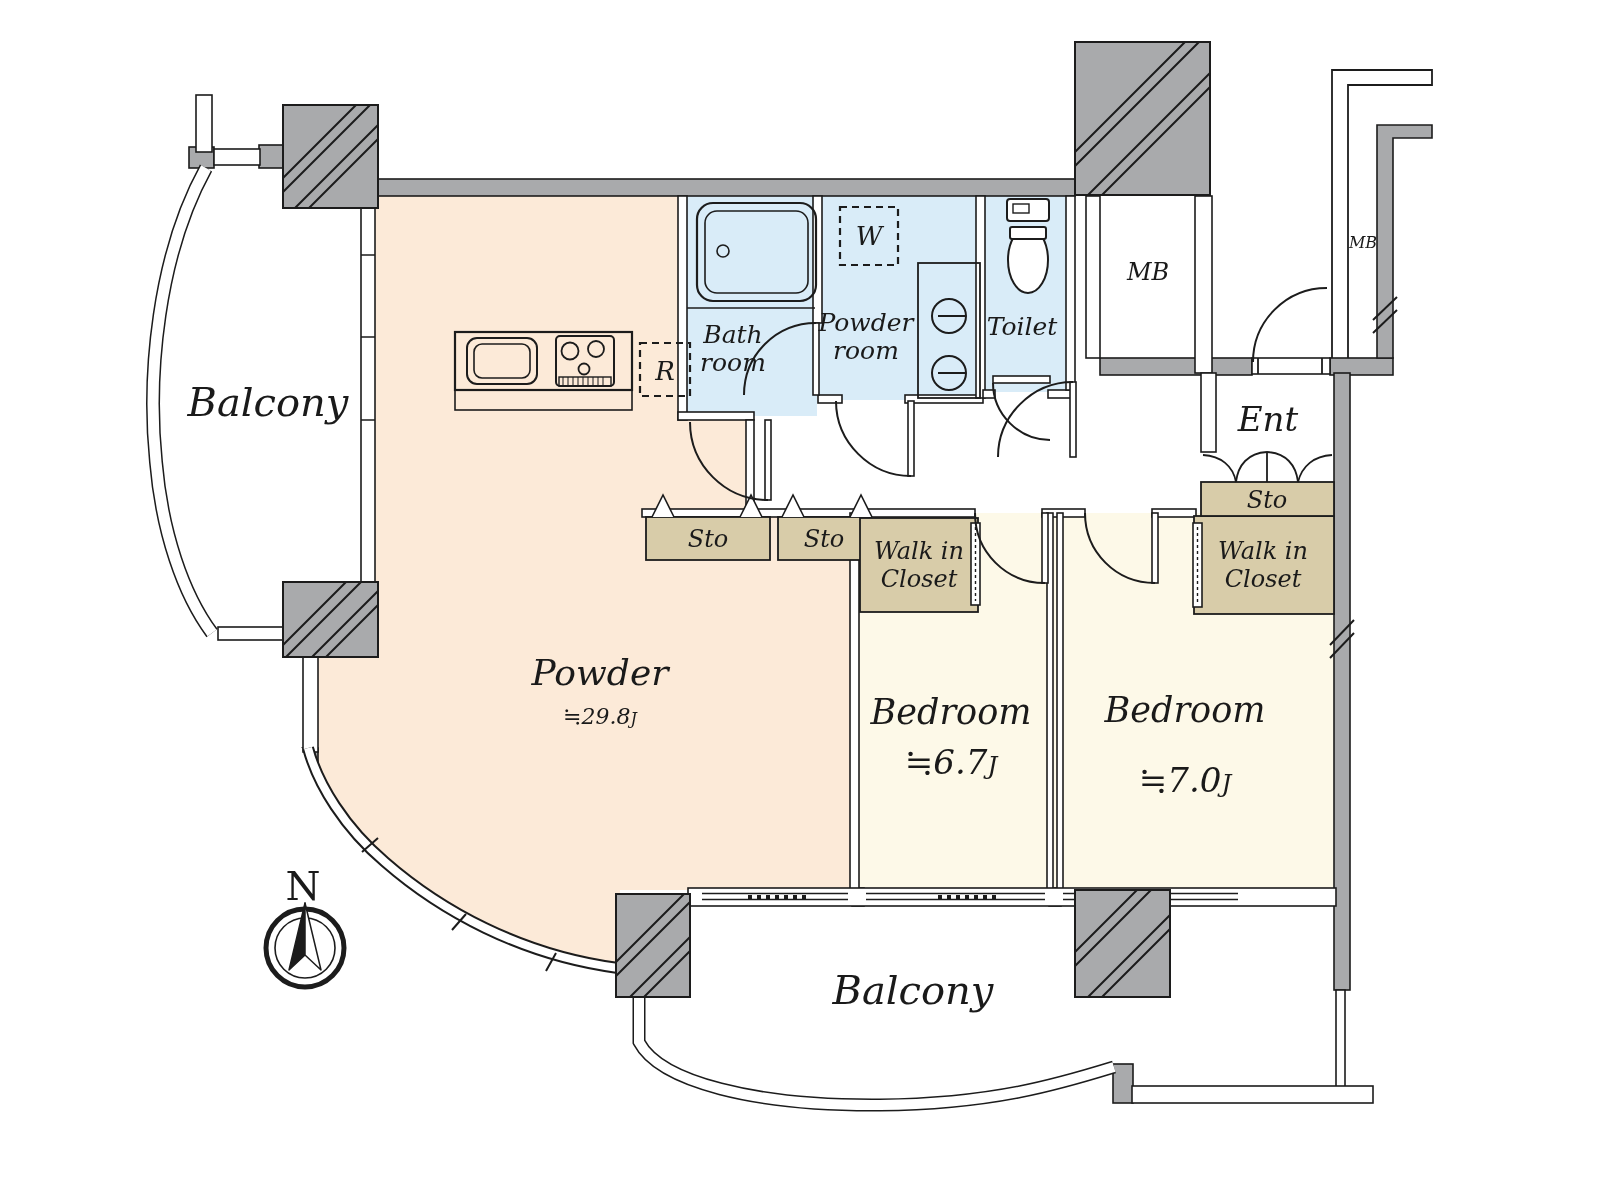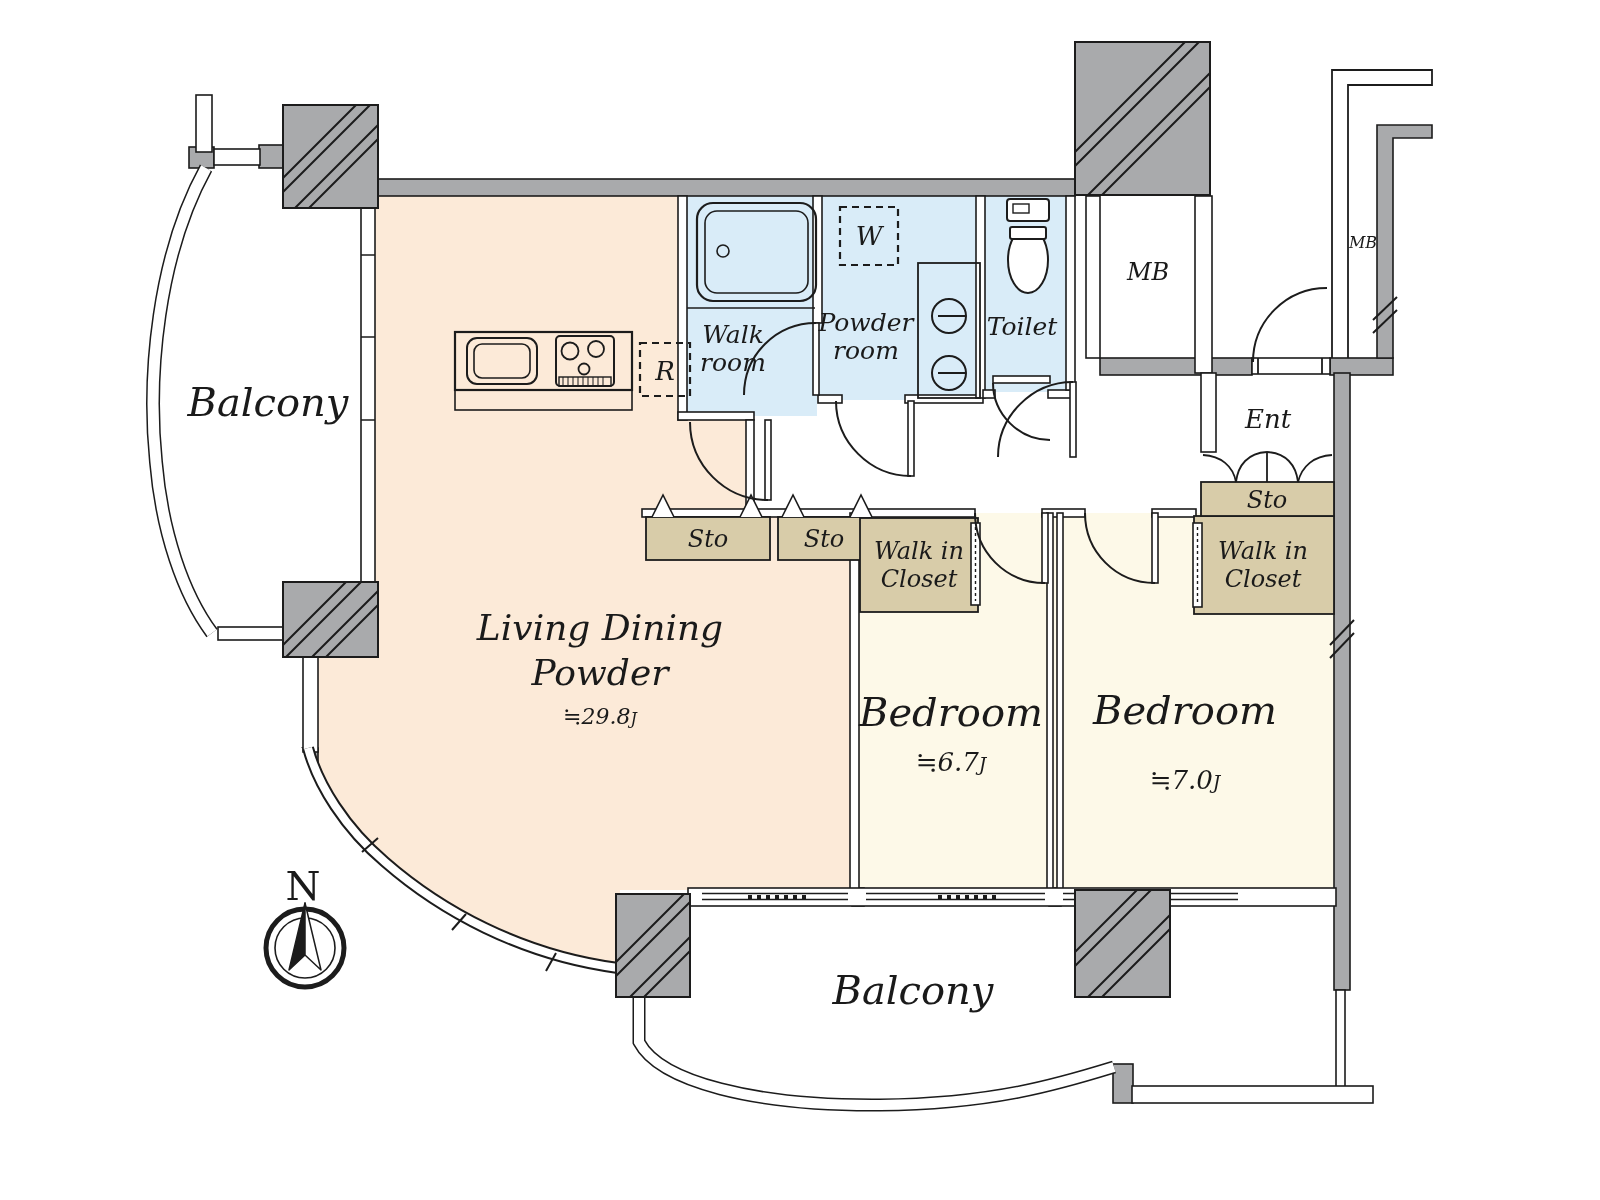--- a/index.html
+++ b/index.html
@@ -4,21 +4,21 @@
 <style>
   html,body{margin:0;padding:0;background:#fff;}
   #plan{position:relative;width:1600px;height:1200px;background:var(--c-paper,#fff);overflow:hidden;
         font-family:"DejaVu Serif","Liberation Serif",serif;}
   #plan svg{position:absolute;left:0;top:0;}
   .lbl{position:absolute;transform:translate(-50%,-50%);font-style:italic;color:#1a1a1a;
        line-height:1;white-space:nowrap;text-align:center;}
   .roman{font-style:normal;}
   .unit{font-size:72%;}
   .f16{font-size:16px}.f24{font-size:24px}.f25{font-size:25px}.f26{font-size:26px}
-  .f28{font-size:26px}.f30{font-size:40px}.f31{font-size:40px}.f33{font-size:22px}.f36{font-size:36px}
+  .f28{font-size:34px}.f30{font-size:40px}.f31{font-size:35px}.f33{font-size:22px}.f36{font-size:36px}
 </style>
 </head>
 <body>
 
 <div id="plan">
 <svg width="1600" height="1200" viewBox="0 0 1600 1200">
 
   <g>
     <path d="M368,196 L685,196 L685,420 L750,420 L750,513 L856,513 L856,890 L620,890 L620,970
          C540,962 448,918 382,858 C340,820 315,780 308,748 L308,657 L283,657 L283,582 L368,582 Z" style="fill:var(--c-ldk_fill)" stroke="none"></path>
@@ -207,31 +207,30 @@
     <circle cx="305" cy="948" r="39" fill="none" stroke="#1c1c1c" stroke-width="5"></circle>
     <circle cx="305" cy="948" r="30" fill="none" stroke="#1c1c1c" stroke-width="1.6"></circle>
     <path d="M305,903 L289,970 L305,955 Z" fill="#1c1c1c" stroke="#1c1c1c" stroke-width="1.5" stroke-linejoin="round"></path>
     <path d="M305,903 L321,970 L305,955 Z" fill="#ffffff" stroke="#1c1c1c" stroke-width="1.5" stroke-linejoin="round"></path>
   </g>
 </svg>
 
   <div class="lbl f30" style="left:268px;top:402px">Balcony</div>
   <div class="lbl f30" style="left:913px;top:990px">Balcony</div>
 
-  <div class="lbl f36" style="left:600px;top:628px">Living Dining</div>
   <div class="lbl f36" style="left:600px;top:673px">Powder</div>
   <div class="lbl f33" style="left:600px;top:717px"><span>≒29.8</span><span class="unit">J</span></div>
 
   <div class="lbl f31" style="left:951px;top:712px">Bedroom</div>
   <div class="lbl f28" style="left:951px;top:762px"><span>≒6.7</span><span class="unit">J</span></div>
 
   <div class="lbl f31" style="left:1185px;top:710px">Bedroom</div>
   <div class="lbl f28" style="left:1185px;top:780px"><span>≒7.0</span><span class="unit">J</span></div>
 
-  <div class="lbl f25" style="left:733px;top:334px">Walk</div>
+  <div class="lbl f25" style="left:733px;top:334px">Bath</div>
   <div class="lbl f25" style="left:733px;top:362px">room</div>
 
   <div class="lbl f25" style="left:866px;top:322px">Powder</div>
   <div class="lbl f25" style="left:866px;top:350px">room</div>
 
   <div class="lbl f25" style="left:1022px;top:326px">Toilet</div>
   <div class="lbl f28" style="left:1268px;top:419px">Ent</div>
 
   <div class="lbl f24" style="left:1148px;top:272px">MB</div>
   <div class="lbl f16" style="left:1363px;top:243px">MB</div>

